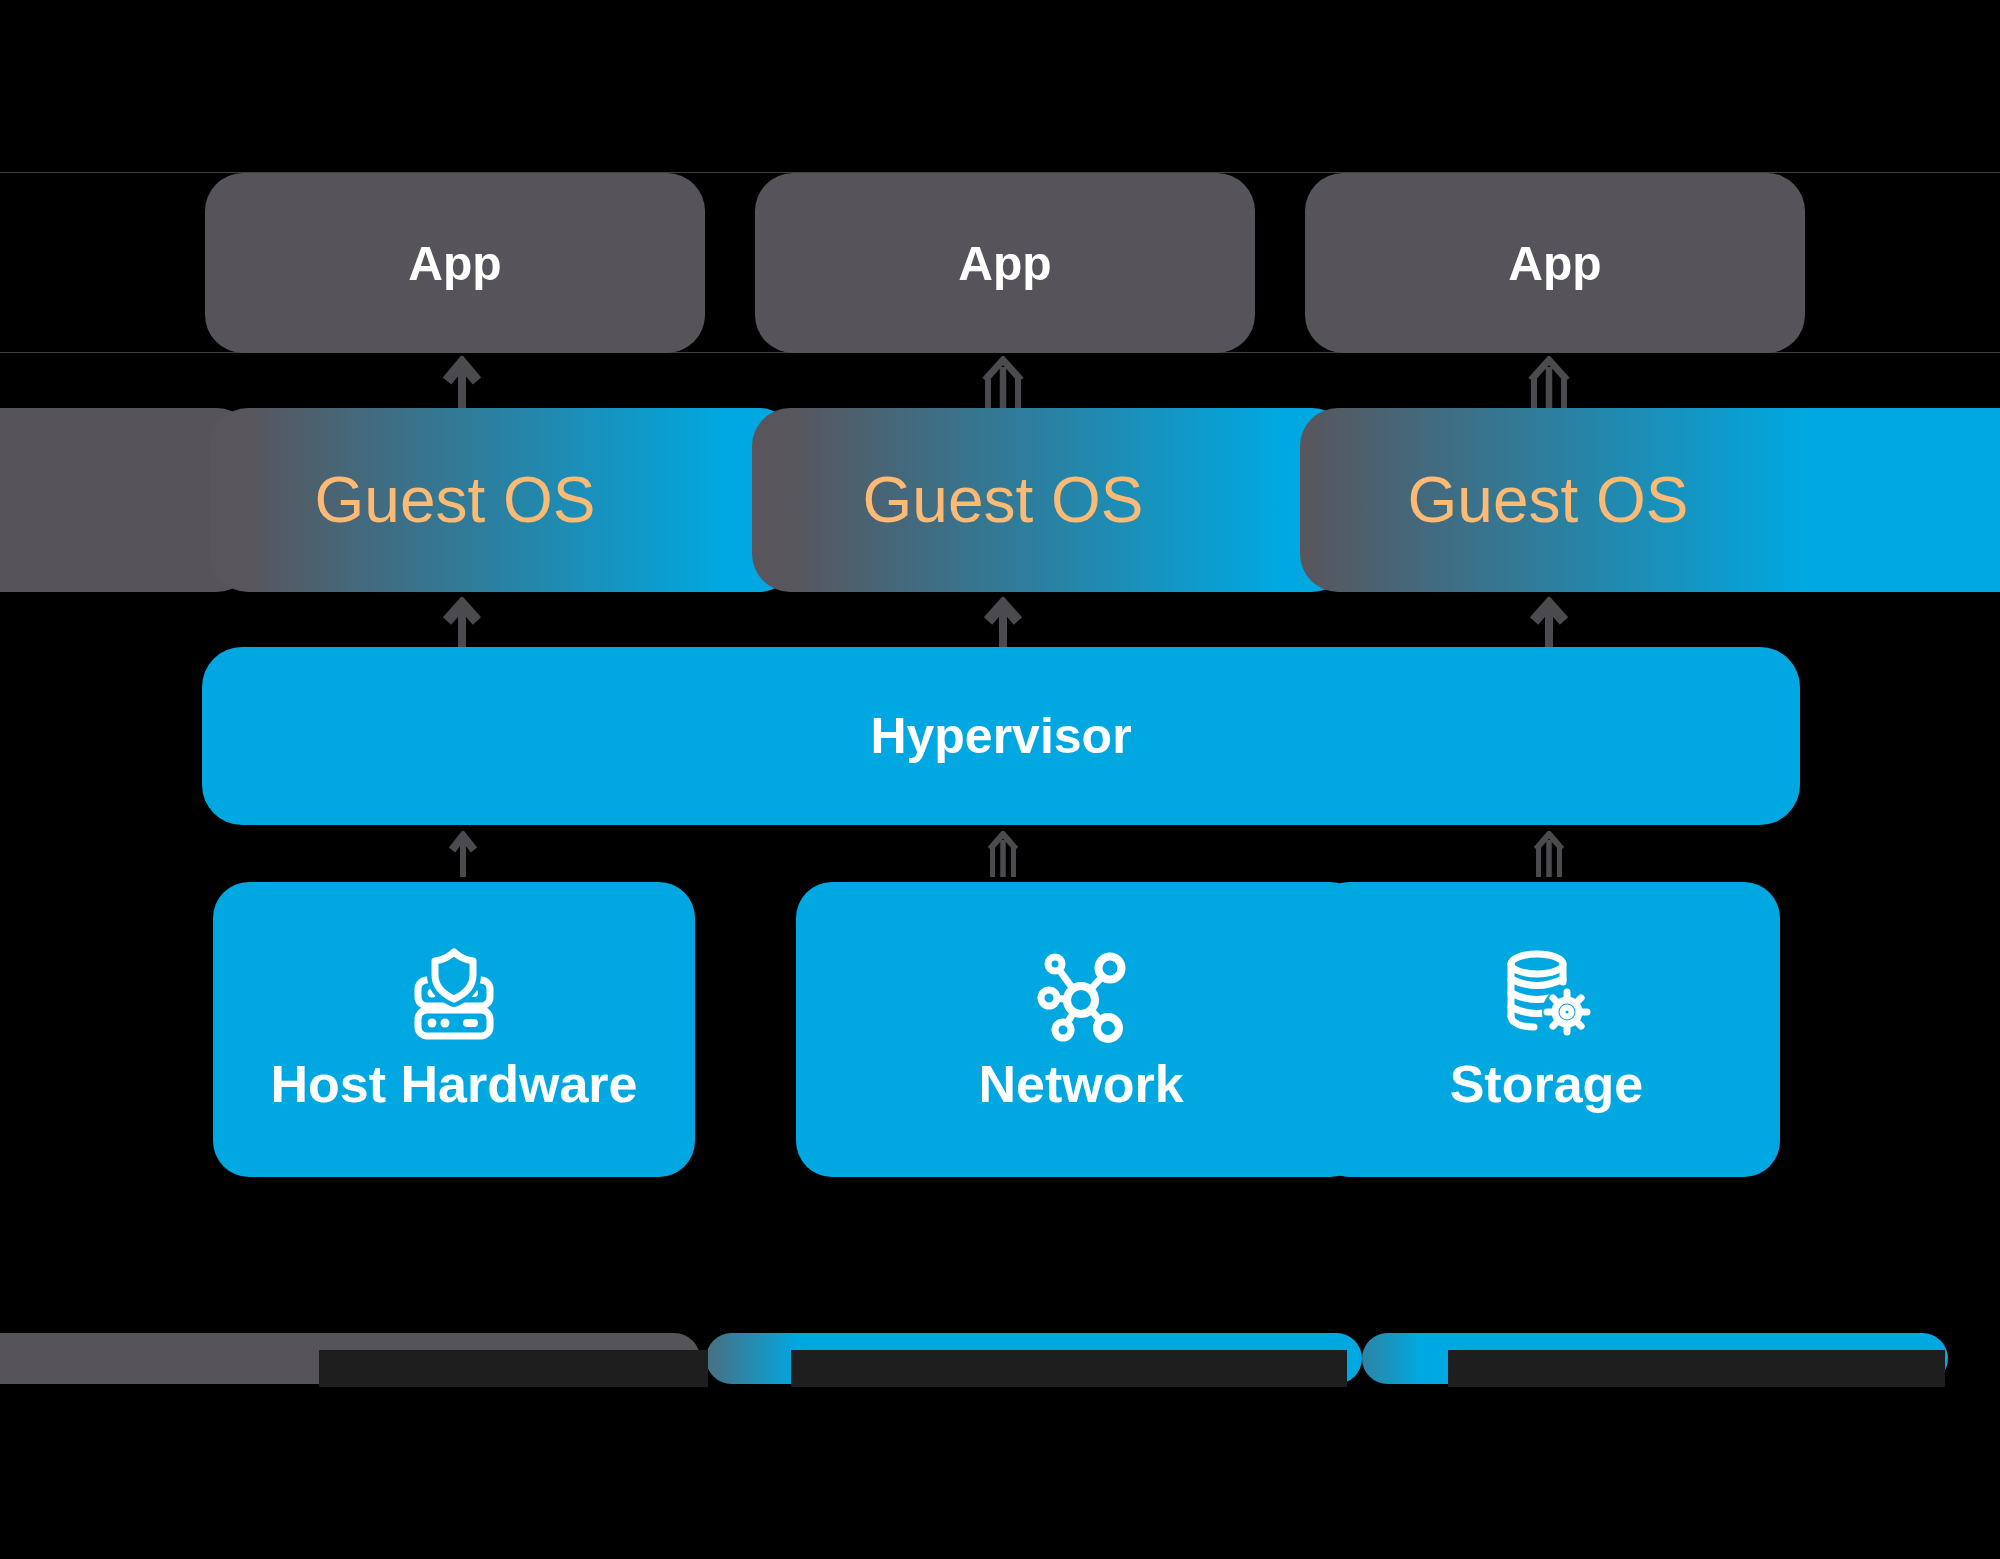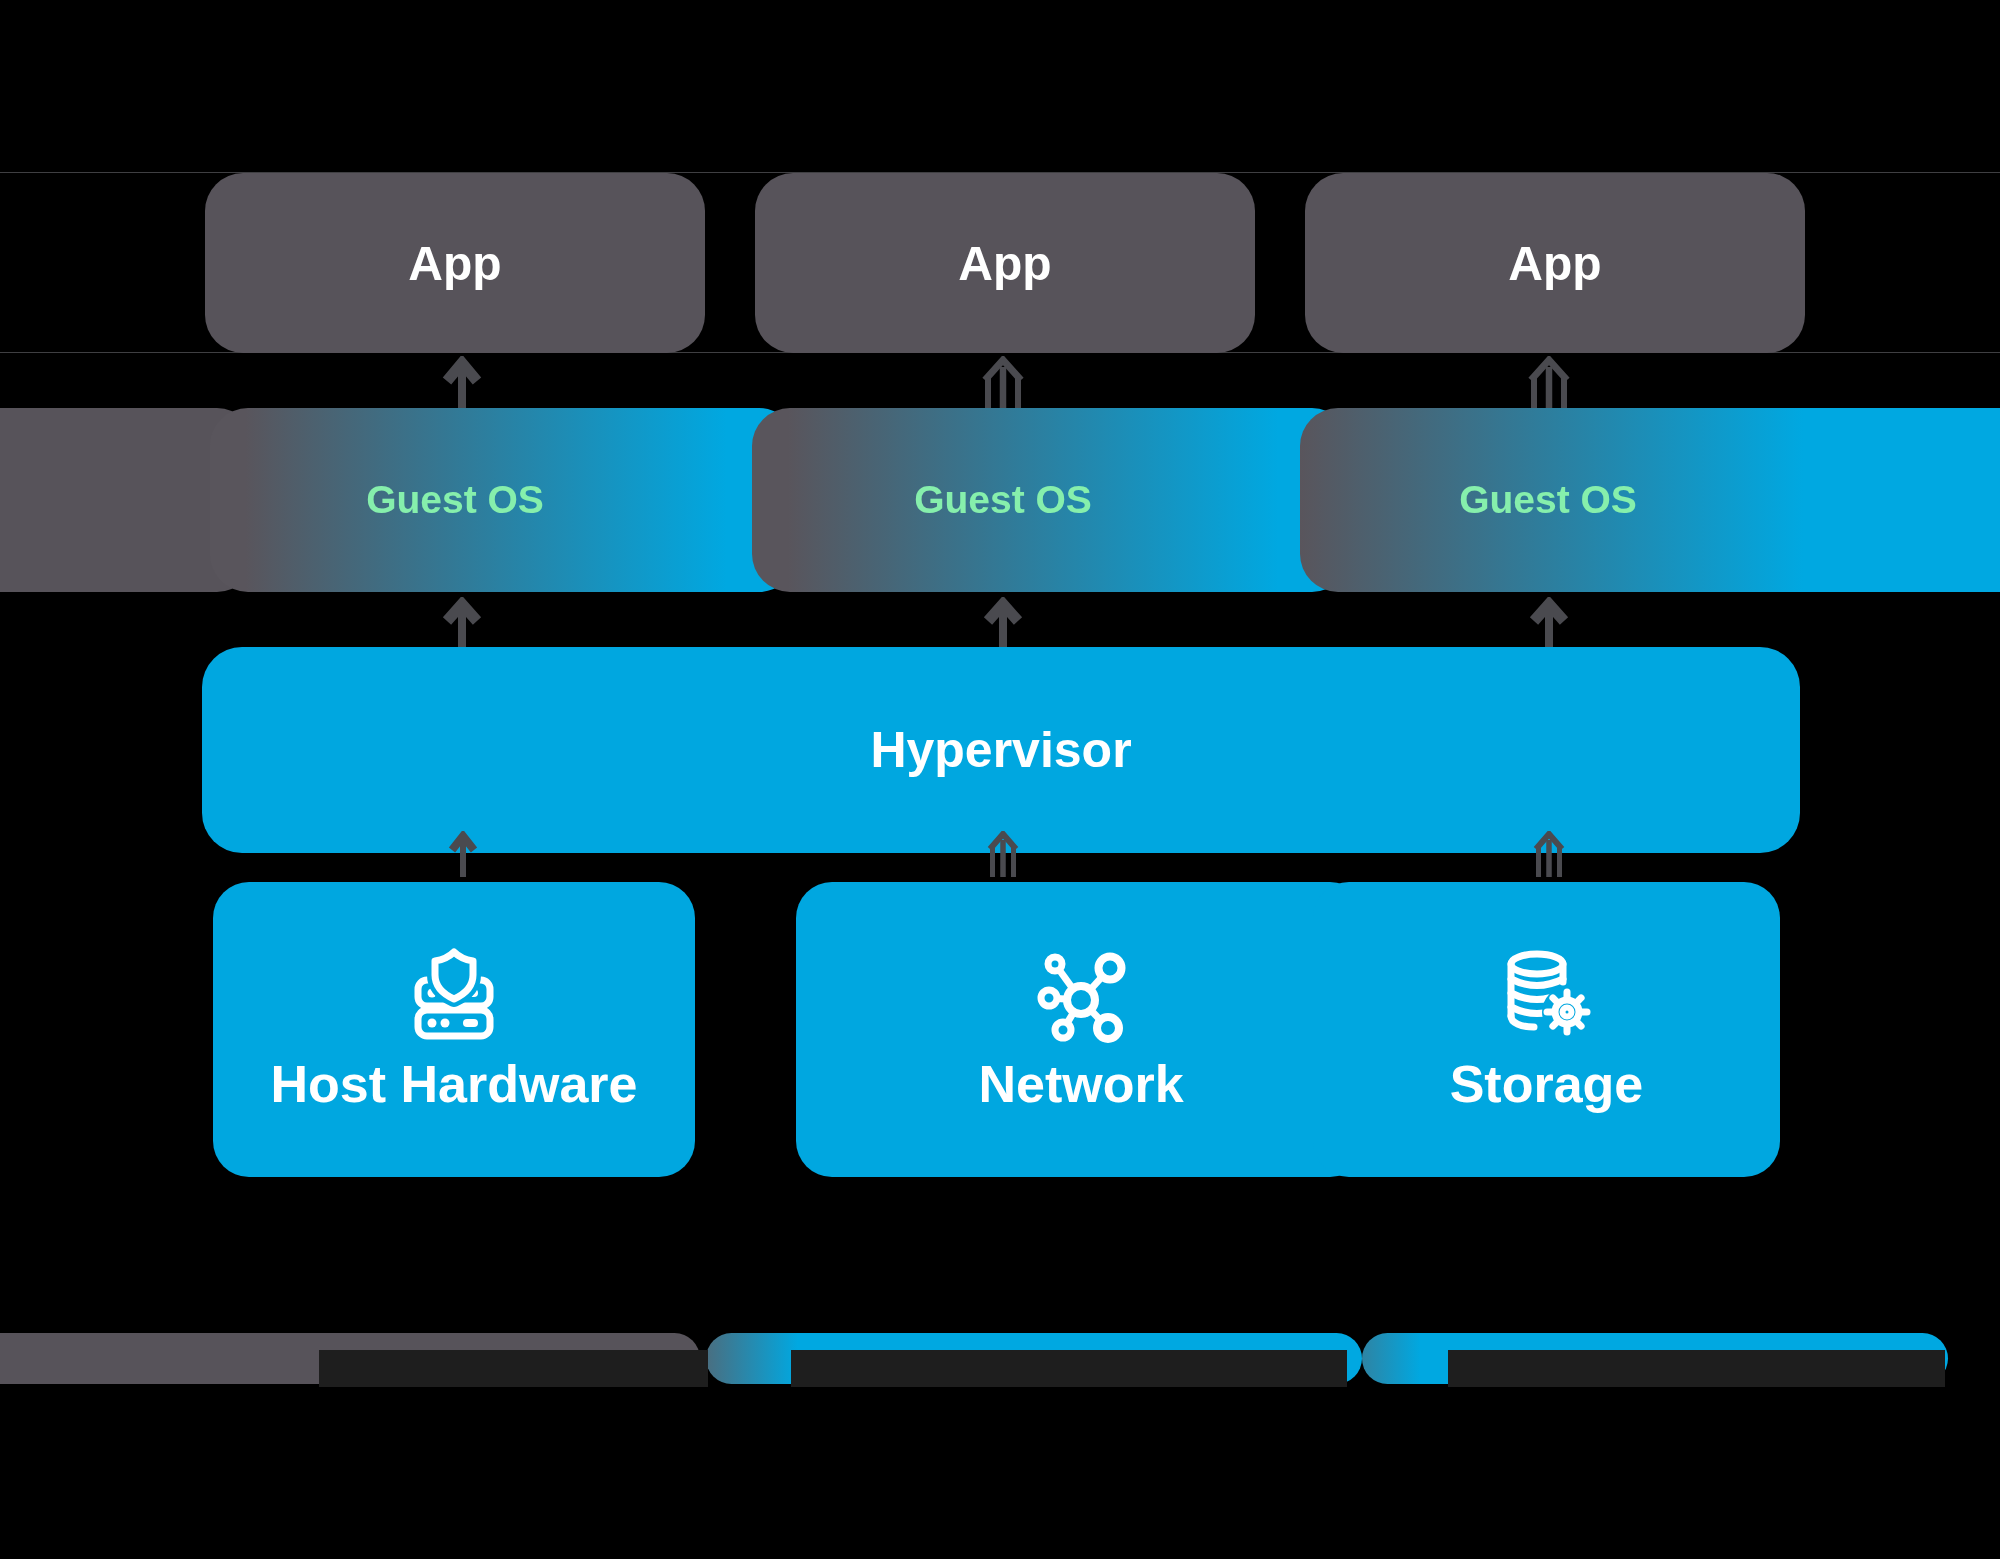--- a/index.html
+++ b/index.html
@@ -29,24 +29,24 @@
     background:linear-gradient(90deg,#59555C 6%,#00A8E1 88%);
   }
   .guest-stub{
     position:absolute;top:408px;height:184px;
     left:-60px;width:315px;border-radius:38px;
     background:#57535A;z-index:1;
   }
   .guest-label{
     position:absolute;top:408px;height:184px;width:400px;
     margin-left:-200px;display:flex;align-items:center;justify-content:center;
-    color:#86efac;font-size:39px;font-weight:700;z-index:6;
+    color:#fdba74;font-size:64px;font-weight:400;z-index:6;
   }
   .hyp-box{
-    left:202px;top:647px;width:1598px;height:206px;
+    left:202px;top:647px;width:1598px;height:178px;
     background:#00A7E0;border-radius:40px;
   }
   .hyp-box span{font-size:50px;font-weight:700;}
   .hw-box{
     top:882px;height:295px;
     background:#00A7E0;border-radius:36px;
     flex-direction:column;gap:4px;
   }
   .hw-box .hw-label{font-size:52px;font-weight:700;}
   .arrow{position:absolute;}

